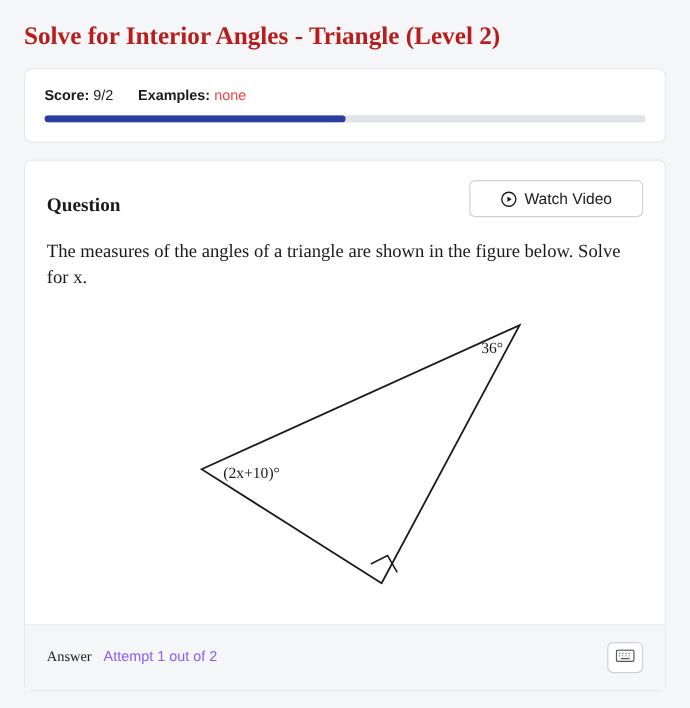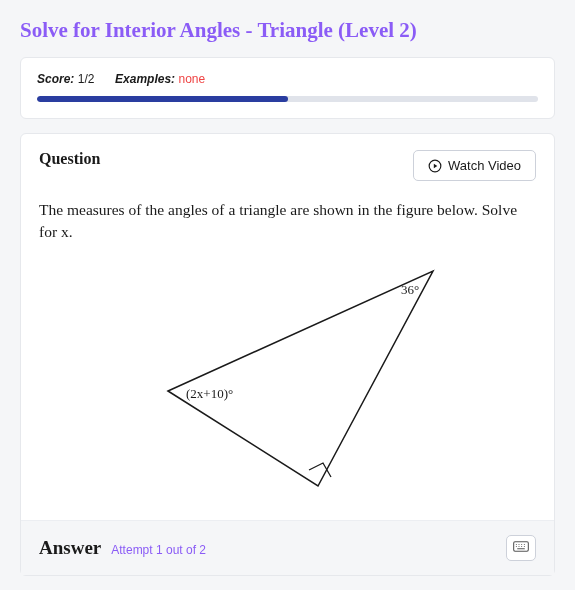--- a/index.html
+++ b/index.html
@@ -7,37 +7,37 @@
     font-family: Georgia, 'Times New Roman', serif;
     background: #f5f6f8;
     width: 575px;
     height: 590px;
     overflow: hidden;
     color: #1a1a1a;
   }
   .page-title {
     font-size: 21px;
     font-weight: 700;
-    color: #8b5cf6;
+    color: #b91c1c;
     padding: 18px 20px 14px 20px;
   }
   .score-card {
     background: #fff;
     margin: 0 20px 14px 20px;
     border: 1px solid #e6e8ec;
     border-radius: 6px;
     padding: 14px 16px 16px 16px;
   }
   .score-line {
     font-family: -apple-system, 'Segoe UI', Arial, sans-serif;
     font-size: 12px;
     color: #1a1a1a;
     margin-bottom: 10px;
   }
-  .score-line b { font-weight: 700; font-style: italic; }
+  .score-line b { font-weight: 700; }
   .score-gap { display:inline-block; width:14px; }
   .penalty-val { color:#ef4444; }
   .progress {
     width: 100%;
     height: 6px;
     background: #e0e3ea;
     border-radius: 3px;
     overflow: hidden;
   }
   .progress-fill {
@@ -47,38 +47,38 @@
   }
   .question-card {
     background: #fff;
     margin: 0 20px;
     border: 1px solid #e6e8ec;
     border-radius: 6px;
     padding: 16px 18px 0 18px;
   }
   .q-header {
     display: flex;
-    align-items: flex-start;
+    align-items: flex-end;
     justify-content: space-between;
     margin-bottom: 18px;
   }
   .q-label {
     font-weight: 700;
     font-size: 16px;
     color: #1a1a1a;
   }
   .q-actions { display:flex; gap:10px; }
   .btn {
     font-family: -apple-system, 'Segoe UI', Arial, sans-serif;
     font-size: 13px;
     color: #1a1a1a;
     background: #fff;
     border: 1px solid #cdd1da;
     border-radius: 5px;
-    padding: 7px 14px;
+    padding: 7px 25px;
     display:flex;
     align-items:center;
     gap:6px;
     cursor:pointer;
   }
   .btn svg { display:block; }
   .prompt {
     font-size: 15.5px;
     line-height: 1.45;
     color: #1a1a1a;
@@ -97,21 +97,21 @@
   .answer-bar {
     background: #f5f6f8;
     border-top: 1px solid #eceef2;
     margin: 0 -18px;
     padding: 14px 18px;
     display:flex;
     align-items:center;
     justify-content:space-between;
   }
   .answer-left { display:flex; align-items:baseline; gap:10px; }
-  .answer-label { font-weight:700; font-size:19px; }
+  .answer-label { font-weight:400; font-size:12px; }
   .attempt {
     font-family: -apple-system, 'Segoe UI', Arial, sans-serif;
     font-size: 12px;
     color: #8b5cf6;
   }
   .kbd-btn {
     background:#fff;
     border:1px solid #cdd1da;
     border-radius:5px;
     width:30px; height:26px;
@@ -120,21 +120,21 @@
   }
 </style>
 </head>
 <body>
 
 <div class="page-title">Solve for Interior Angles - Triangle (Level 2)</div>
 
 <div class="score-card">
   <div class="score-line">
     <b>Score:</b>
-    <span>1/2</span>
+    <span>9/2</span>
     <span class="score-gap"></span>
     <b>Examples:</b>
     <span class="penalty-val">none</span>
   </div>
   <div class="progress">
     <div class="progress-fill" style="width:50%"></div>
   </div>
 </div>
 
 <div class="question-card">

